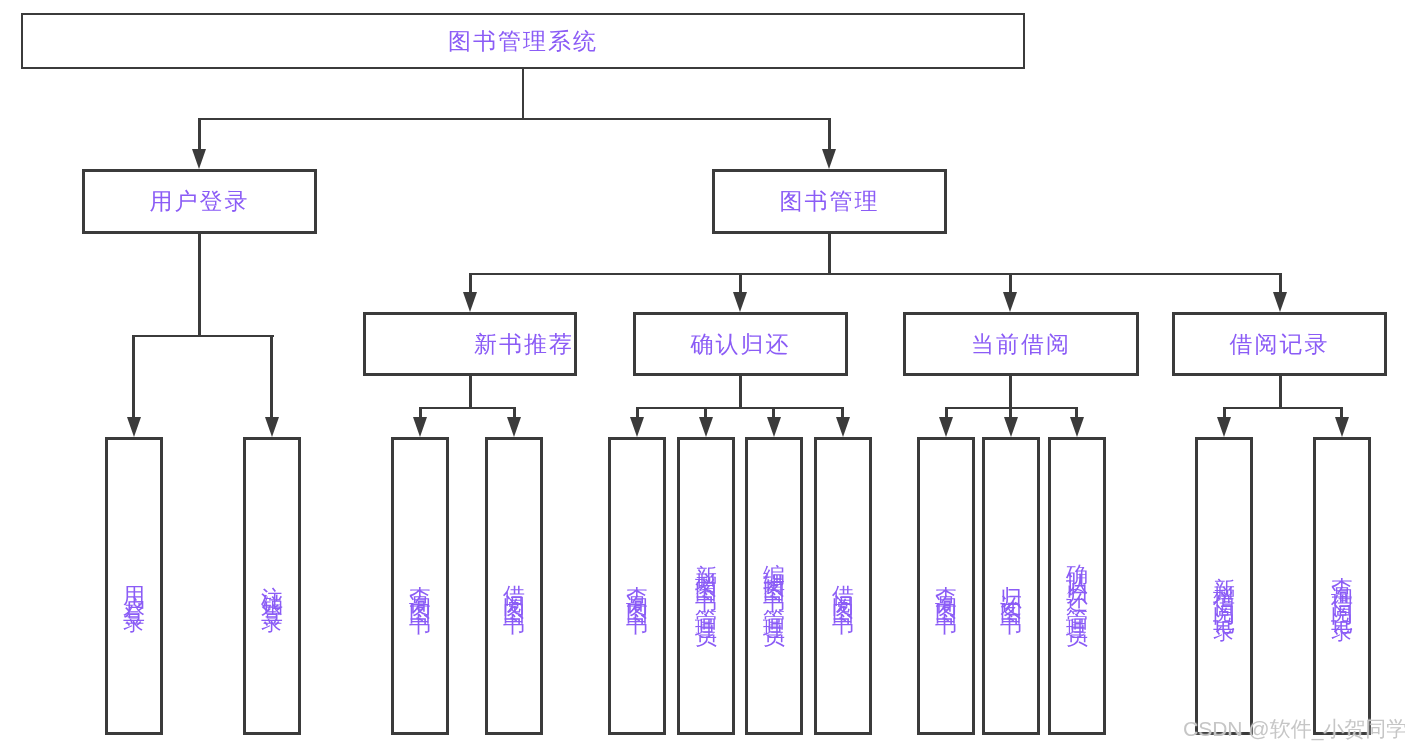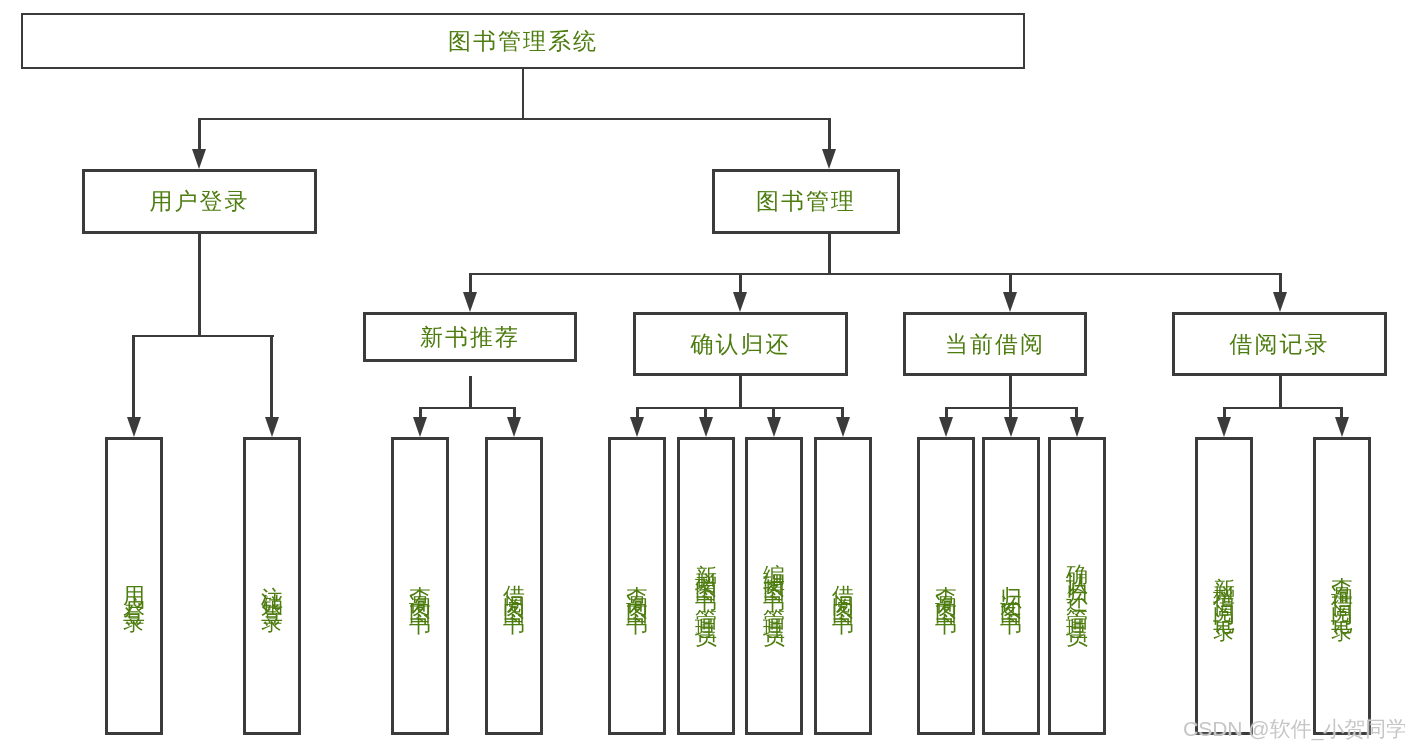--- a/index.html
+++ b/index.html
@@ -14,21 +14,21 @@
     overflow: hidden;
   }
 
   .box {
     position: absolute;
     background: #ffffff;
     border: 3px solid #3b3b3b;
     display: flex;
     align-items: center;
     justify-content: center;
-    color: #4d7c0f;
+    color: #8b5cf6;
     z-index: 2;
   }
   .box.root { border-width: 2px; }
 
   .hlabel {
     font-size: 23px;
     letter-spacing: 2px;
     white-space: nowrap;
   }
 
@@ -133,31 +133,31 @@
     <div class="arrow" style="left:1335px;top:417px;"></div>
   </div>
 
   <div class="box root" style="left:21px;top:13px;width:1004px;height:56px;">
     <span class="hlabel">图书管理系统</span>
   </div>
 
   <div class="box" style="left:82px;top:169px;width:235px;height:65px;">
     <span class="hlabel">用户登录</span>
   </div>
-  <div class="box" style="left:712px;top:169px;width:188px;height:65px;">
+  <div class="box" style="left:712px;top:169px;width:235px;height:65px;">
     <span class="hlabel">图书管理</span>
   </div>
 
-  <div class="box" style="left:363px;top:312px;width:214px;height:50px;">
+  <div class="box" style="left:363px;top:312px;width:214px;height:64px;justify-content:flex-end;">
     <span class="hlabel">新书推荐</span>
   </div>
   <div class="box" style="left:633px;top:312px;width:215px;height:64px;">
     <span class="hlabel">确认归还</span>
   </div>
-  <div class="box" style="left:903px;top:312px;width:184px;height:64px;">
+  <div class="box" style="left:903px;top:312px;width:236px;height:64px;">
     <span class="hlabel">当前借阅</span>
   </div>
   <div class="box" style="left:1172px;top:312px;width:215px;height:64px;">
     <span class="hlabel">借阅记录</span>
   </div>
 
   <div class="box vbox" style="left:105px;top:437px;width:58px;height:298px;">
     <span>用户登录</span>
   </div>
   <div class="box vbox" style="left:243px;top:437px;width:58px;height:298px;">

